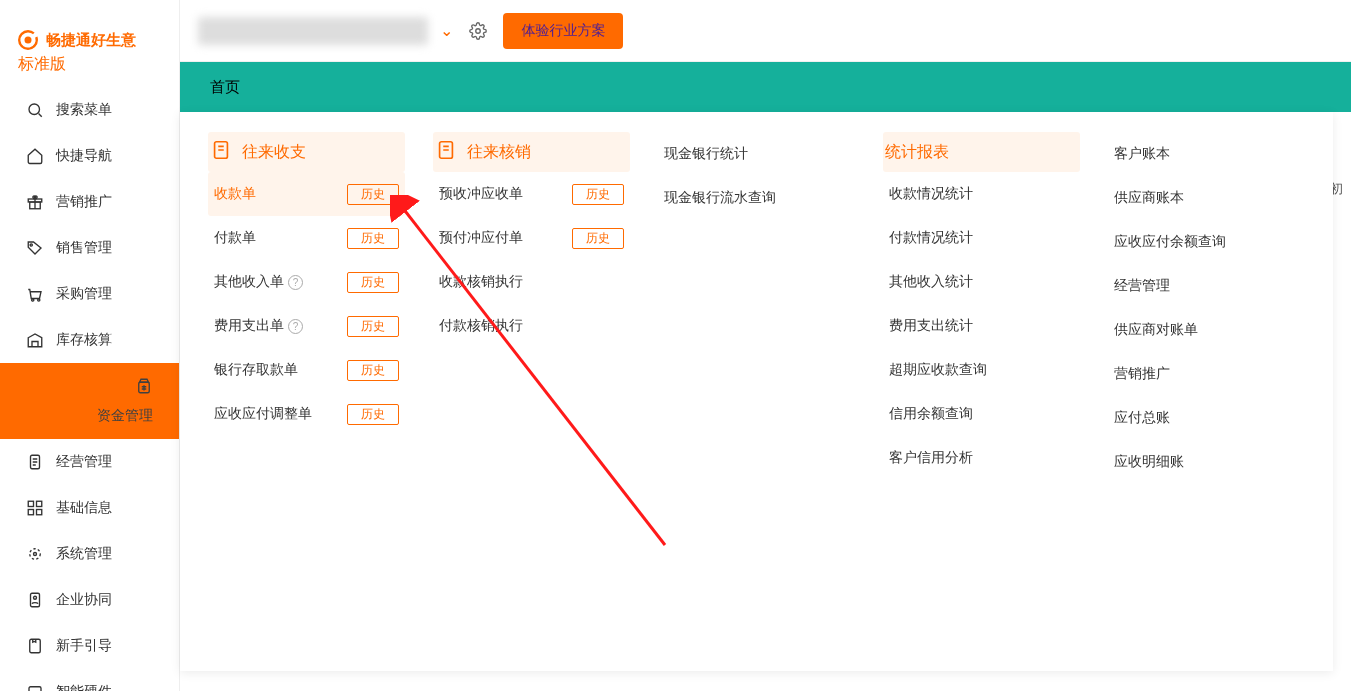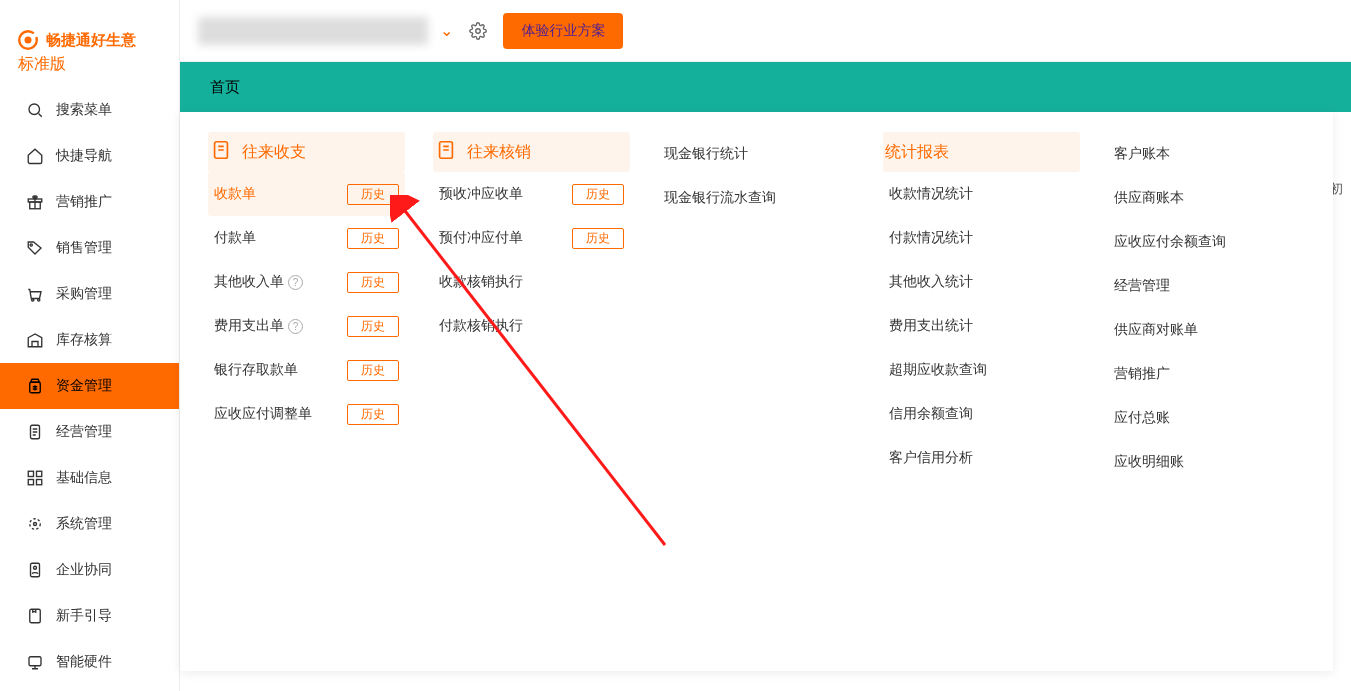--- a/index.html
+++ b/index.html
@@ -9,21 +9,21 @@
     
     
     .sidebar { width: 180px; background: #fff; border-right: 1px solid #eee; display: flex; flex-direction: column; flex-shrink: 0; }
     .logo-area { padding: 28px 16px 8px; }
     .logo-row { display: flex; align-items: center; gap: 6px; }
     .logo-icon { width: 24px; height: 24px; color: #ff6a00; }
     .logo-text { font-size: 15px; font-weight: bold; color: #ff6a00; }
     .edition-badge { font-size: 16px; color: #ff6a00; margin-top: 2px; margin-left: 2px; }
     .sidebar-items { padding-top: 4px; overflow-y: auto; }
     .sidebar-item { display: flex; align-items: flex-end; gap: 12px; padding: 14px 26px; cursor: pointer; color: #333; }
-    .sidebar-item.active { background: #ff6a00; color: #000000; }
+    .sidebar-item.active { background: #ff6a00; color: #404040; flex-direction: column; }
     .sidebar-item .icon { width: 18px; height: 18px; flex-shrink: 0; }
     .sidebar-item span.label { font-size: 14px; }
     
     
     .main { flex: 1; display: flex; flex-direction: column; background: #fff; position: relative; }
     .topbar { height: 62px; display: flex; align-items: center; padding: 0 18px; gap: 12px; border-bottom: 1px solid #f0f0f0; }
     .company-blur { width: 230px; height: 28px; background: #ddd; filter: blur(4px); border-radius: 3px; }
     .chevron { color: #ff6a00; font-size: 16px; }
     .gear-btn { width: 26px; height: 26px; display: flex; align-items: center; justify-content: center; color: #666; cursor: pointer; }
     .experience-btn { background: #ff6a00; color: #4c1d95; padding: 9px 18px; border-radius: 4px; border: none; cursor: pointer; font-size: 14px; }

